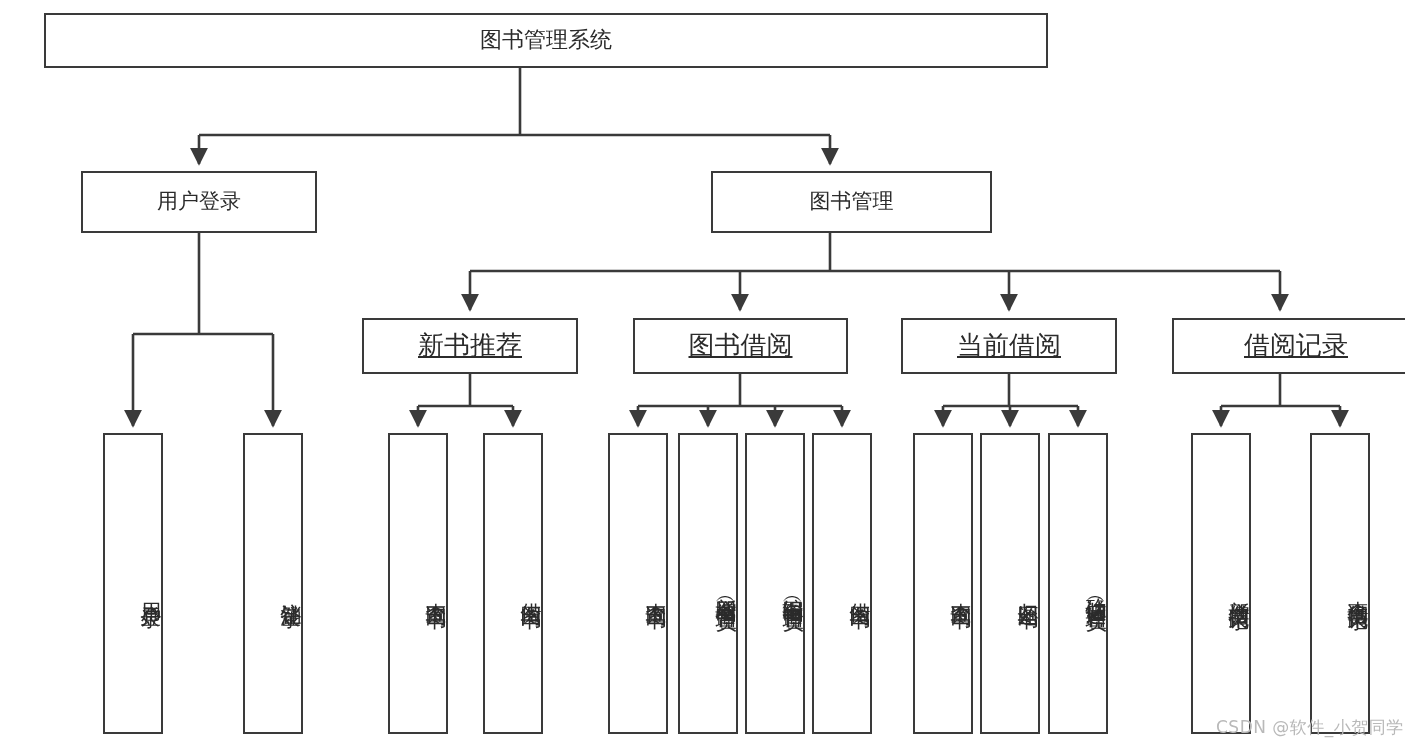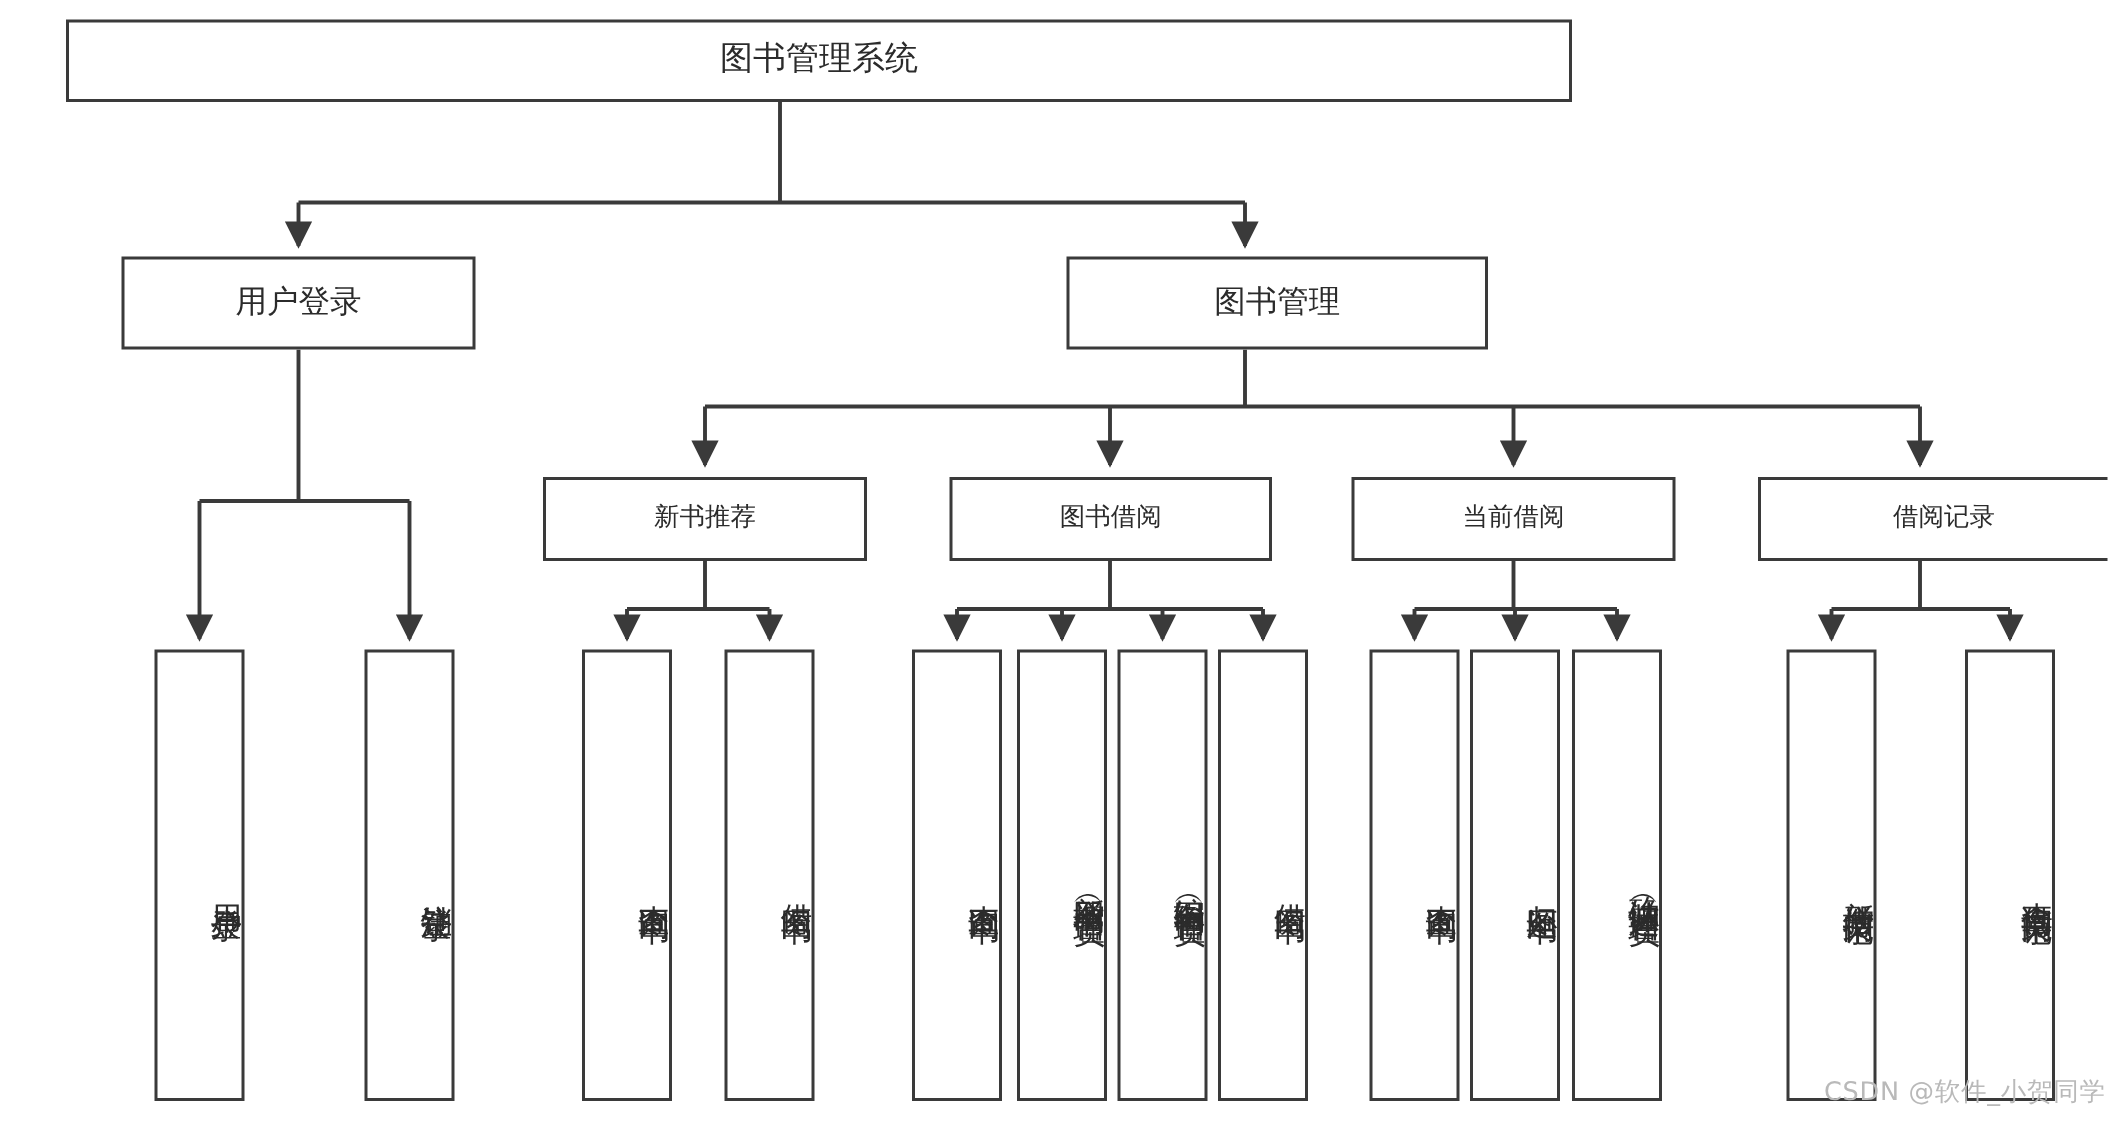--- a/index.html
+++ b/index.html
@@ -20,21 +20,21 @@
     background:#ffffff;
     display:flex;
     align-items:center;
     justify-content:center;
     color:#2b2b2b;
     text-align:center;
     line-height:1.12;
   }
   .node.root{font-size:22px;}
   .node.lvl2{font-size:21px;}
-  .node.lvl3{font-size:17px;}
+  .node.lvl3{font-size:26px;text-decoration:underline;}
   .node.leaf{
     font-size:21px;
     writing-mode:vertical-rl;
     text-orientation:upright;
     align-items:flex-start;
     justify-content:center;
     padding-top:12px;
     letter-spacing:2px;
     line-height:1.0;
   }

